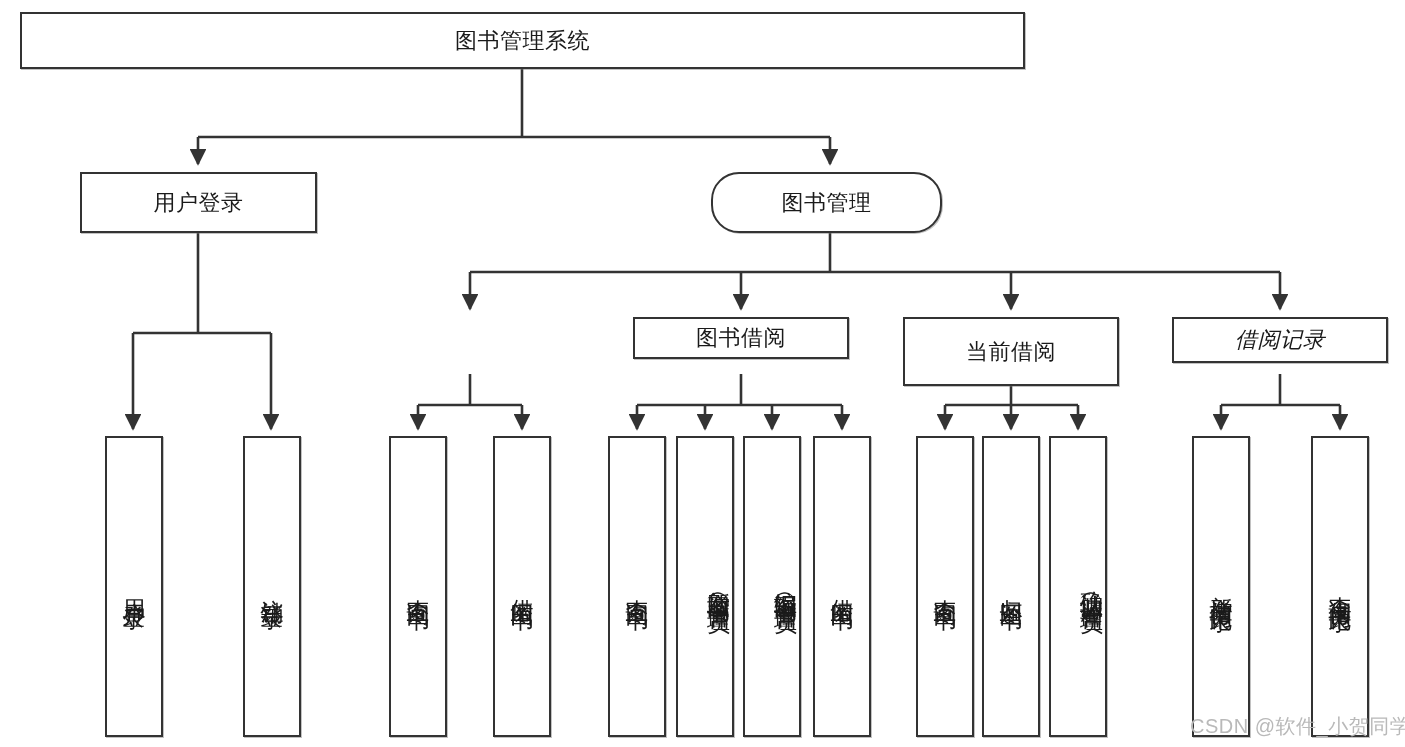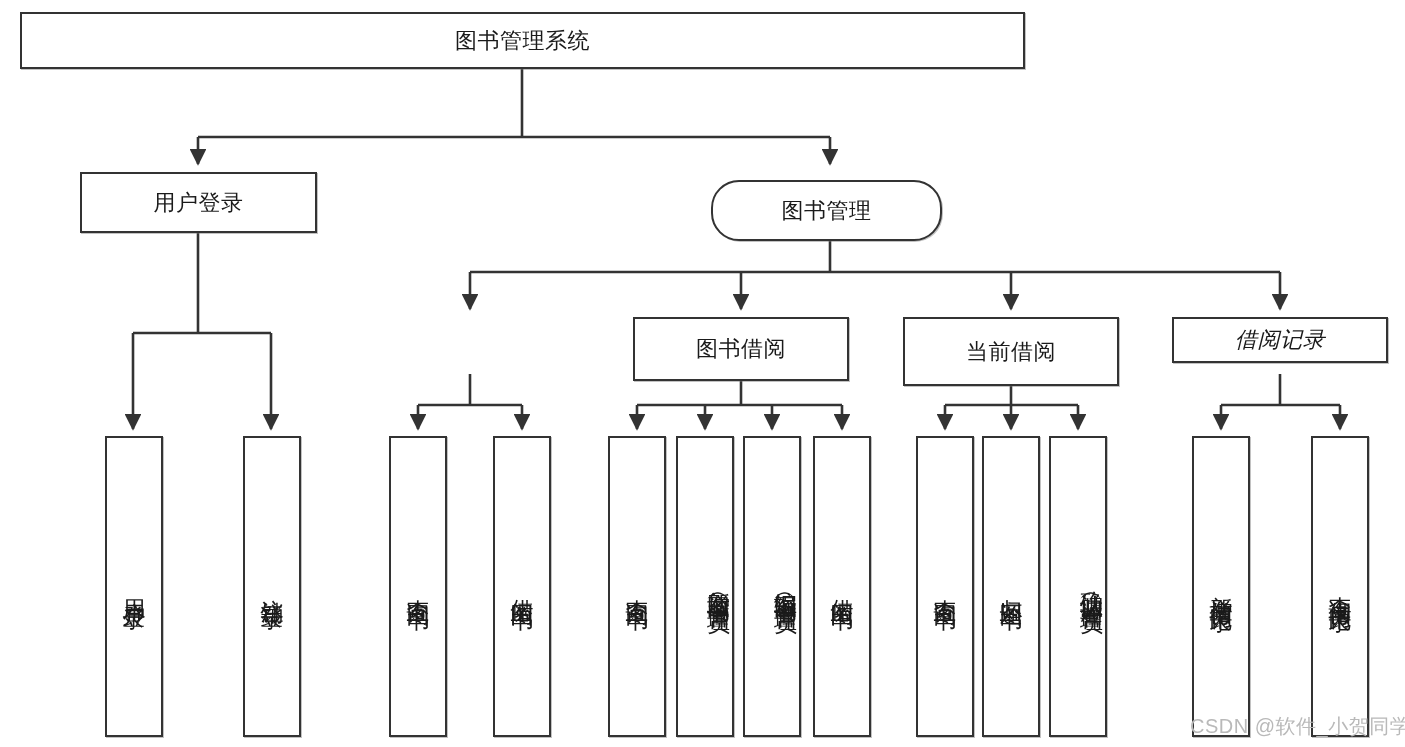--- a/index.html
+++ b/index.html
@@ -116,23 +116,23 @@
       <path d="M 1280 374 L 1280 405"></path>
       <path d="M 1221 405 L 1340 405"></path>
       <path d="M 1221 405 L 1221 429" marker-end="url(#arrow)"></path>
       <path d="M 1340 405 L 1340 429" marker-end="url(#arrow)"></path>
     </g>
   </svg>
 
   <div class="node horiz" style="left:20px; top:12px; width:1005px; height:57px;">图书管理系统</div>
 
   <div class="node horiz" style="left:80px; top:172px; width:237px; height:61px;">用户登录</div>
-  <div class="node horiz" style="left:711px; top:180px; width:231px; height:61px;border-radius:28px;">图书管理</div>
+  <div class="node horiz" style="left:711px; top:172px; width:231px; height:61px;border-radius:28px;">图书管理</div>
 
-  <div class="node horiz" style="left:633px; top:317px; width:216px; height:64px;">图书借阅</div>
+  <div class="node horiz" style="left:633px; top:317px; width:216px; height:42px;">图书借阅</div>
   <div class="node horiz" style="left:903px; top:317px; width:216px; height:69px;">当前借阅</div>
   <div class="node horiz" style="left:1172px; top:317px; width:216px; height:46px;font-style:italic;">借阅记录</div>
 
   <div class="node vert midal" style="left:105px; top:436px; width:58px; height:301px;">用户登录</div>
   <div class="node vert midal" style="left:243px; top:436px; width:58px; height:301px;">注销登录</div>
 
   <div class="node vert midal" style="left:389px; top:436px; width:58px; height:301px;">查询图书</div>
   <div class="node vert midal" style="left:493px; top:436px; width:58px; height:301px;">借阅图书</div>
 
   <div class="node vert midal" style="left:608px; top:436px; width:58px; height:301px;">查询图书</div>

